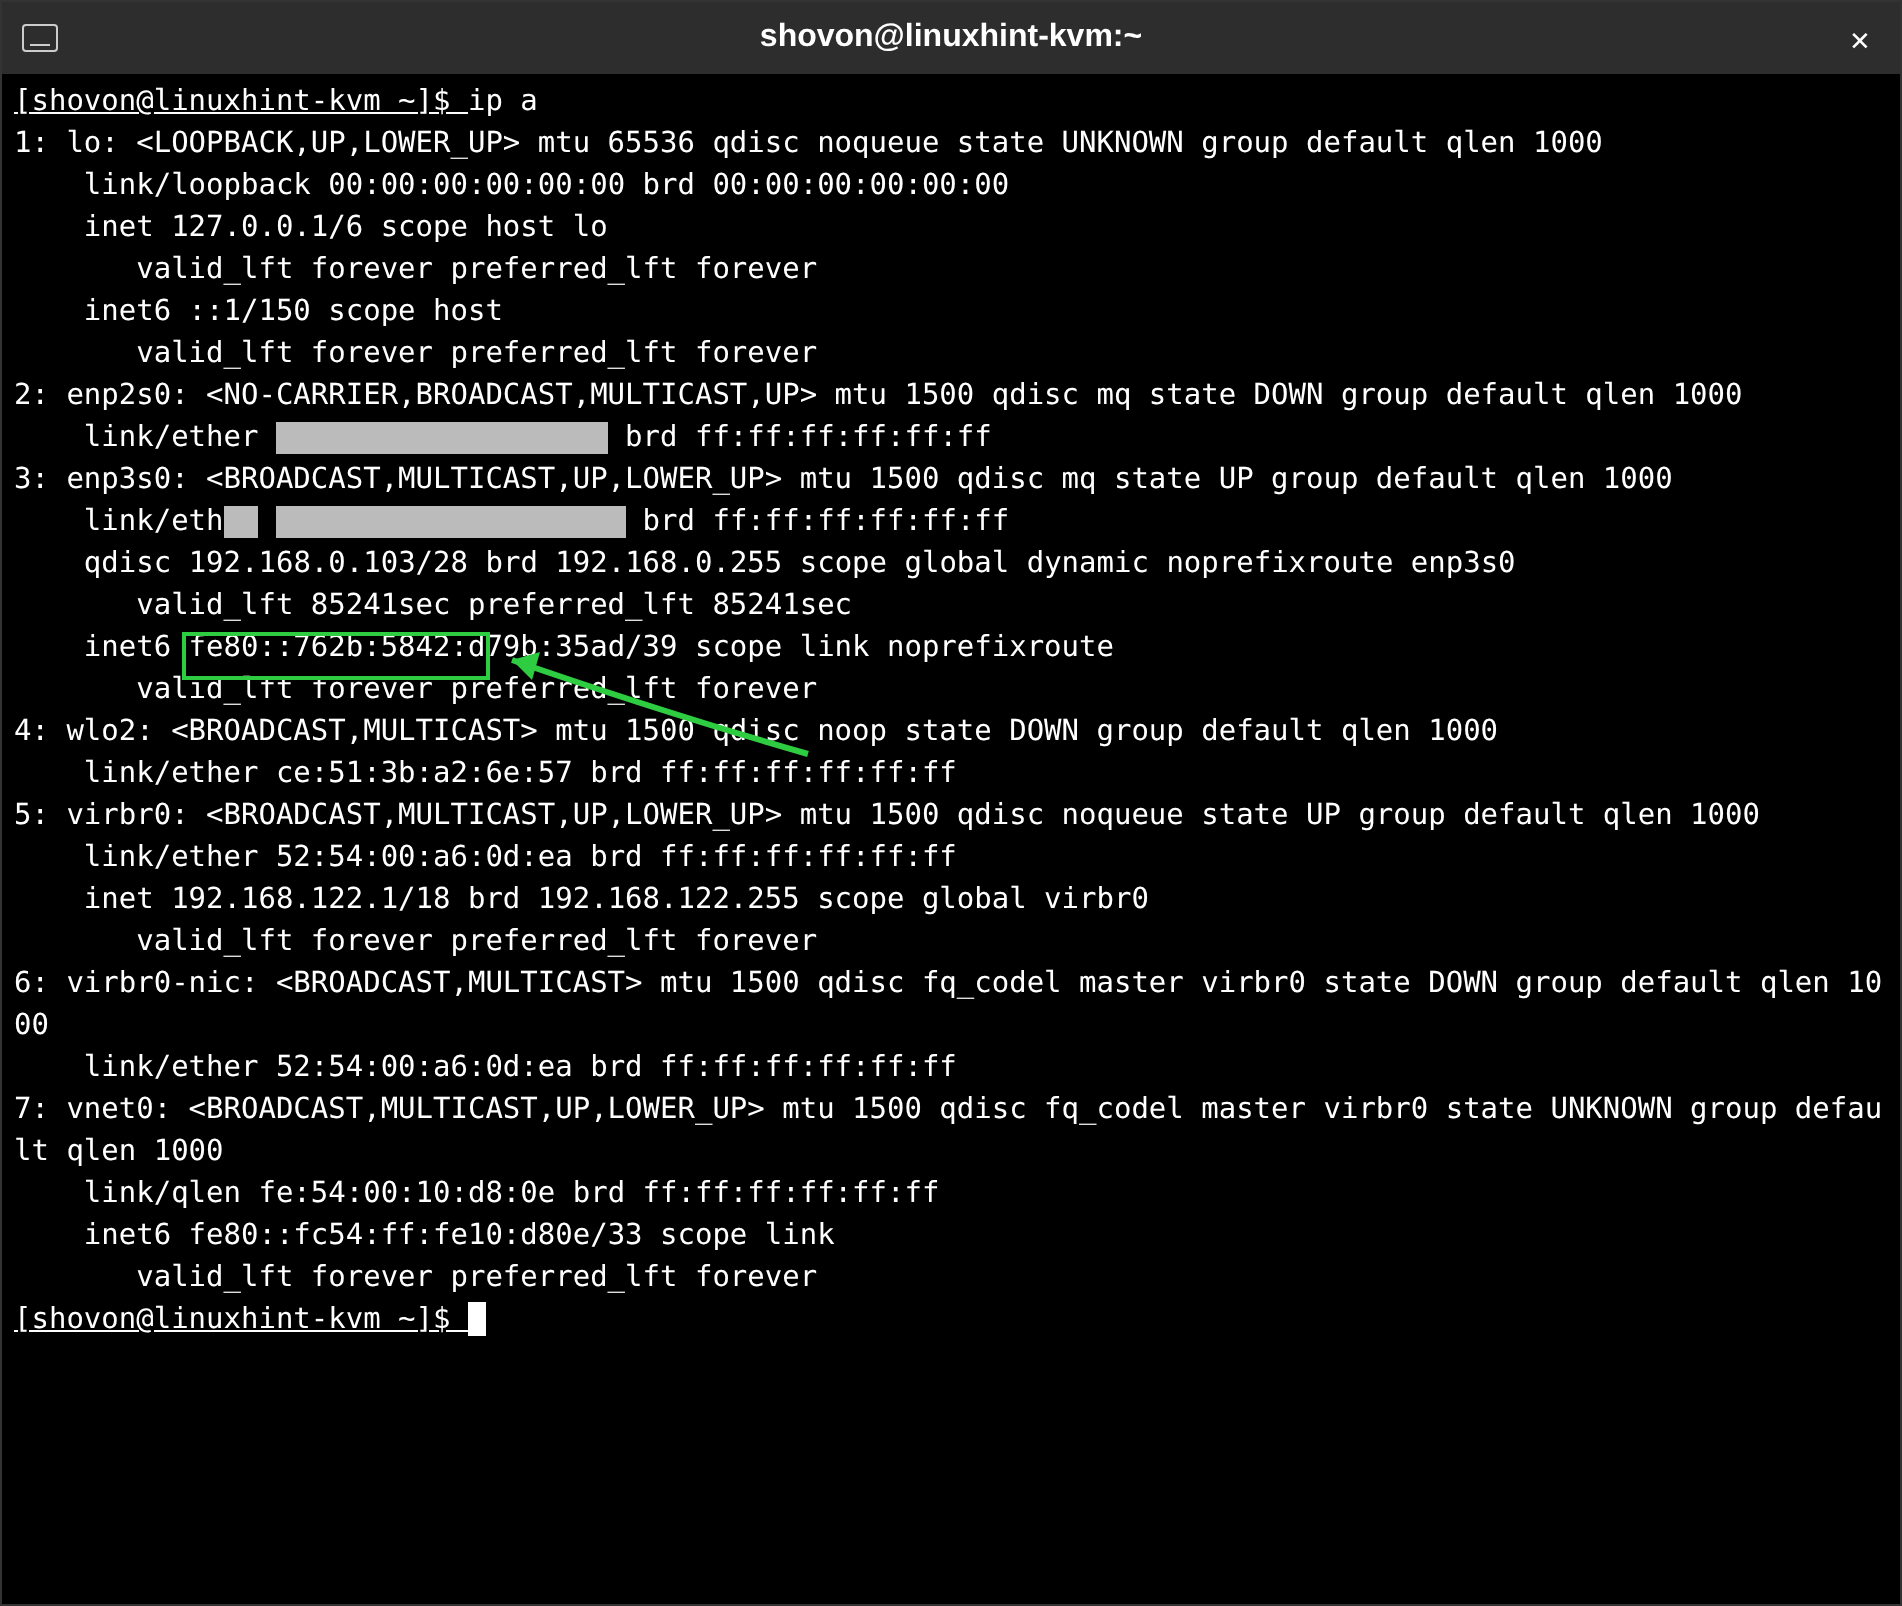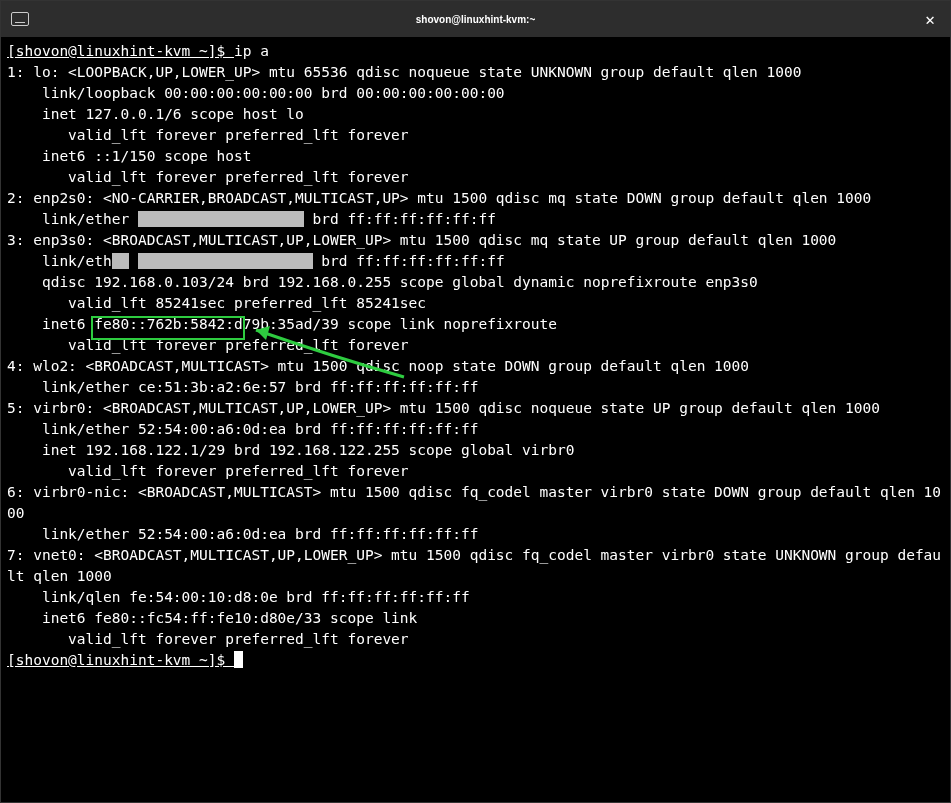--- a/index.html
+++ b/index.html
@@ -44,21 +44,21 @@
       bottom: 2px;
       width: 10px;
       height: 1.5px;
       background: #ccc;
     }
     .title {
       position: absolute;
       left: 50%;
       transform: translateX(-50%);
       color: #fff;
-      font-size: 10px;
+      font-size: 16px;
       font-family: sans-serif;
       font-weight: 600;
     }
     .close-btn {
       position: absolute;
       right: 10px;
       color: #fff;
       font-size: 16px;
       cursor: pointer;
       width: 20px;
@@ -118,29 +118,29 @@
 <span>1: lo: &lt;LOOPBACK,UP,LOWER_UP&gt; mtu 65536 qdisc noqueue state UNKNOWN group default qlen 1000</span>
 <span>    link/loopback 00:00:00:00:00:00 brd 00:00:00:00:00:00</span>
 <span>    inet 127.0.0.1/6 scope host lo</span>
 <span>       valid_lft forever preferred_lft forever</span>
 <span>    inet6 ::1/150 scope host </span>
 <span>       valid_lft forever preferred_lft forever</span>
 <span>2: enp2s0: &lt;NO-CARRIER,BROADCAST,MULTICAST,UP&gt; mtu 1500 qdisc mq state DOWN group default qlen 1000</span>
 <span>    link/ether </span><span class="redacted">                   </span><span> brd ff:ff:ff:ff:ff:ff</span>
 <span>3: enp3s0: &lt;BROADCAST,MULTICAST,UP,LOWER_UP&gt; mtu 1500 qdisc mq state UP group default qlen 1000</span>
 <span>    link/eth</span><span class="redacted">  </span> <span class="redacted">                    </span><span> brd ff:ff:ff:ff:ff:ff</span>
-<span>    qdisc </span><span>192.168.0.103/24</span><span> brd 192.168.0.255 scope global dynamic noprefixroute enp3s0</span>
+<span>    qdisc </span><span>192.168.0.103/28</span><span> brd 192.168.0.255 scope global dynamic noprefixroute enp3s0</span>
 <span>       valid_lft 85241sec preferred_lft 85241sec</span>
 <span>    inet6 fe80::762b:5842:d79b:35ad/39 scope link noprefixroute </span>
 <span>       valid_lft forever preferred_lft forever</span>
 <span>4: wlo2: &lt;BROADCAST,MULTICAST&gt; mtu 1500 qdisc noop state DOWN group default qlen 1000</span>
 <span>    link/ether ce:51:3b:a2:6e:57 brd ff:ff:ff:ff:ff:ff</span>
 <span>5: virbr0: &lt;BROADCAST,MULTICAST,UP,LOWER_UP&gt; mtu 1500 qdisc noqueue state UP group default qlen 1000</span>
 <span>    link/ether 52:54:00:a6:0d:ea brd ff:ff:ff:ff:ff:ff</span>
-<span>    inet 192.168.122.1/29 brd 192.168.122.255 scope global virbr0</span>
+<span>    inet 192.168.122.1/18 brd 192.168.122.255 scope global virbr0</span>
 <span>       valid_lft forever preferred_lft forever</span>
 <span>6: virbr0-nic: &lt;BROADCAST,MULTICAST&gt; mtu 1500 qdisc fq_codel master virbr0 state DOWN group default qlen 1000</span>
 <span>    link/ether 52:54:00:a6:0d:ea brd ff:ff:ff:ff:ff:ff</span>
 <span>7: vnet0: &lt;BROADCAST,MULTICAST,UP,LOWER_UP&gt; mtu 1500 qdisc fq_codel master virbr0 state UNKNOWN group default qlen 1000</span>
 <span>    link/qlen fe:54:00:10:d8:0e brd ff:ff:ff:ff:ff:ff</span>
 <span>    inet6 fe80::fc54:ff:fe10:d80e/33 scope link </span>
 <span>       valid_lft forever preferred_lft forever</span>
 <span class="prompt">[shovon@linuxhint-kvm ~]$ </span><span class="cursor"></span>
 <div class="highlight-box" style="left:90px; top:279px; width:154px; height:24px;"></div>
 <svg class="arrow" style="left:243px; top:285px; width:170px; height:58px;" viewBox="0 0 170 58">

